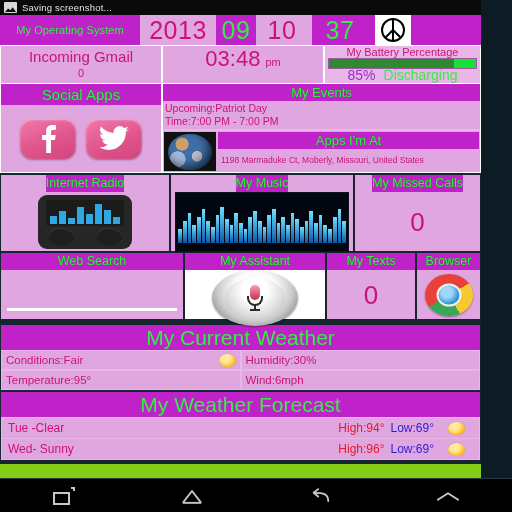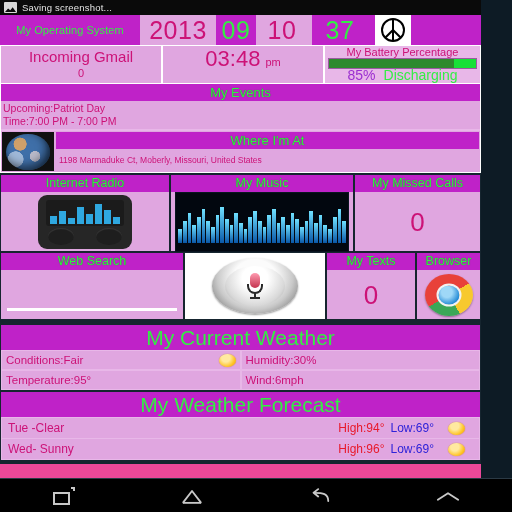--- a/index.html
+++ b/index.html
@@ -2,21 +2,21 @@
 <html><head>
 <meta charset="utf-8">
 <style>
   * { box-sizing: border-box; margin: 0; padding: 0; }
   html, body {
     width: 512px; height: 512px;
     background: #0d1b25;
     font-family: "Liberation Sans", sans-serif;
     overflow: hidden;
   }
-  #app { position: relative; width: 481px; height: 512px; background: #ec4899; }
+  #app { position: relative; width: 481px; height: 512px; background: #84cc16; }
 
   
   .statusbar {
     height: 15px; background: #0a0a0a; display: flex; align-items: center;
     padding-left: 4px; gap: 5px;
   }
   .ss-icon {
     width: 13px; height: 11px; background: #d8d8d8; border-radius: 1px;
     position: relative; flex: none;
   }
@@ -117,21 +117,21 @@
   .loc { flex: 1 1 auto; display: flex; flex-direction: column; }
   .loc .hdr { font-size: 13px; }
   .loc .addr { color: #cc1277; font-size: 8.5px; line-height: 11px; padding: 6px 3px 0 3px; }
 
   
   .apps { background: #16252f; padding: 2px 0; }
   .apps-row { display: flex; gap: 2px; padding: 0 1px 2px 1px; }
   .tile { background: #e0a6e0; display: flex; flex-direction: column; }
   .tile .hdr { font-size: 12.5px; }
   .tile-body { flex: 1 1 auto; display: flex; align-items: center; justify-content: center; }
-  .h-radio { height: 76px; }
+  .h-radio { height: 76px; align-items: center; }
   .zero { color: #cc1277; font-size: 26px; line-height: 26px; }
 
   .radio-box { width: 94px; height: 54px; background: #262626; border-radius: 9px; position: relative; }
   .radio-screen { position:absolute; left:8px; right:8px; top:5px; height:26px; background:#1b1b1b; border-radius:3px;
     display:flex; align-items:flex-end; justify-content:center; gap:2px; padding:2px 3px; }
   .radio-screen i { display:block; width:7px; background:#2fa8e0; }
   .knob { position:absolute; bottom:4px; width:26px; height:17px; background:#1e1e1e; border-radius:50%;
     box-shadow: inset 0 1px 1px rgba(255,255,255,.12); }
   .knob.l { left: 10px; } .knob.r { right: 10px; }
 
@@ -242,33 +242,48 @@
         </div>
         <div class="bat-line">
           <span class="bat-pct">85%</span>
           <span class="bat-st">Discharging</span>
         </div>
       </div>
     </div>
 
     <div class="r3">
 
+      <div class="social">
+        <div class="hdr">Social Apps</div>
+        <div class="icons">
+          <div class="sq">
+            <svg width="17" height="28" viewBox="0 0 17 28">
+              <path d="M11 28V15h4l.7-5H11V7.2c0-1.4.4-2.4 2.5-2.4H16V.2C15.5.1 14 0 12.3 0 8.7 0 6.2 2.2 6.2 6.3V10H2v5h4.2v13z" fill="#fff"></path>
+            </svg>
+          </div>
+          <div class="sq">
+            <svg width="30" height="25" viewBox="0 0 30 25">
+              <path d="M30 3a12 12 0 0 1-3.5 1A6 6 0 0 0 29 .6a12 12 0 0 1-3.9 1.5A6.1 6.1 0 0 0 14.6 7a17.4 17.4 0 0 1-12.6-6.4 6.1 6.1 0 0 0 1.9 8.2A6 6 0 0 1 1.2 8v.1a6.1 6.1 0 0 0 4.9 6 6.2 6.2 0 0 1-2.8.1 6.1 6.1 0 0 0 5.7 4.3A12.3 12.3 0 0 1 0 21.1 17.3 17.3 0 0 0 9.4 24c11.3 0 17.5-9.4 17.5-17.5V5.7A12.5 12.5 0 0 0 30 3z" fill="#fff"></path>
+            </svg>
+          </div>
+        </div>
+      </div>
 
       <div class="events">
         <div class="hdr">My Events</div>
         <div class="ev-body">
           <div>Upcoming:Patriot Day</div>
           <div>Time:7:00 PM - 7:00 PM</div>
         </div>
         <div class="whereami">
           <div class="earth">
             <div class="globe"></div>
           </div>
           <div class="loc">
-            <div class="hdr">Where I'm At</div>
+            <div class="hdr">Apps I'm At</div>
             <div class="addr">1198 Marmaduke Ct, Moberly, Missouri, United States</div>
           </div>
         </div>
       </div>
 
     </div>
   </div>
 
   <div class="apps">
 
@@ -349,20 +364,21 @@
       <div class="tile" style="flex:0 0 182px;height:66px">
         <div class="hdr">Web Search</div>
         <div class="tile-body">
           <div class="search-field">
             <div class="search-line"></div>
           </div>
         </div>
       </div>
 
       <div class="tile" style="flex:0 0 140px;height:66px;background:#ffffff">
+        <div class="hdr">My Assistant</div>
         <div class="tile-body">
           <div class="mic-wrap">
             <div class="mic-inner">
               <div class="mic">
                 <div class="cap"></div>
                   <div class="arc"></div>
                   <div class="stem"></div>
                   <div class="base"></div>
               </div>
             </div>

